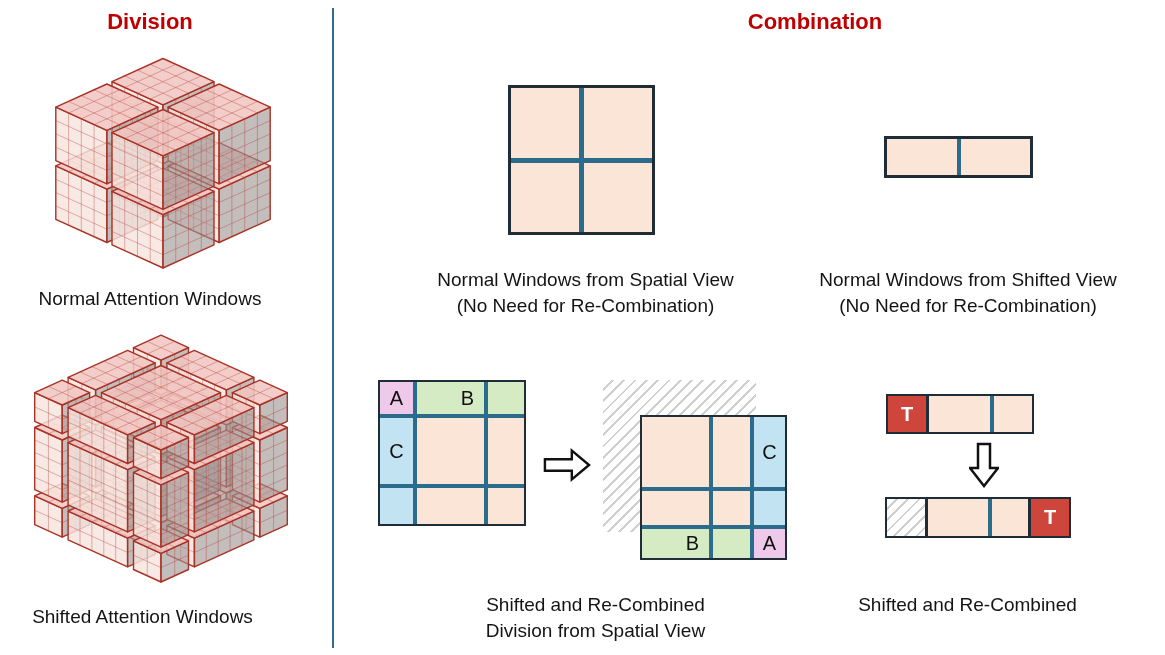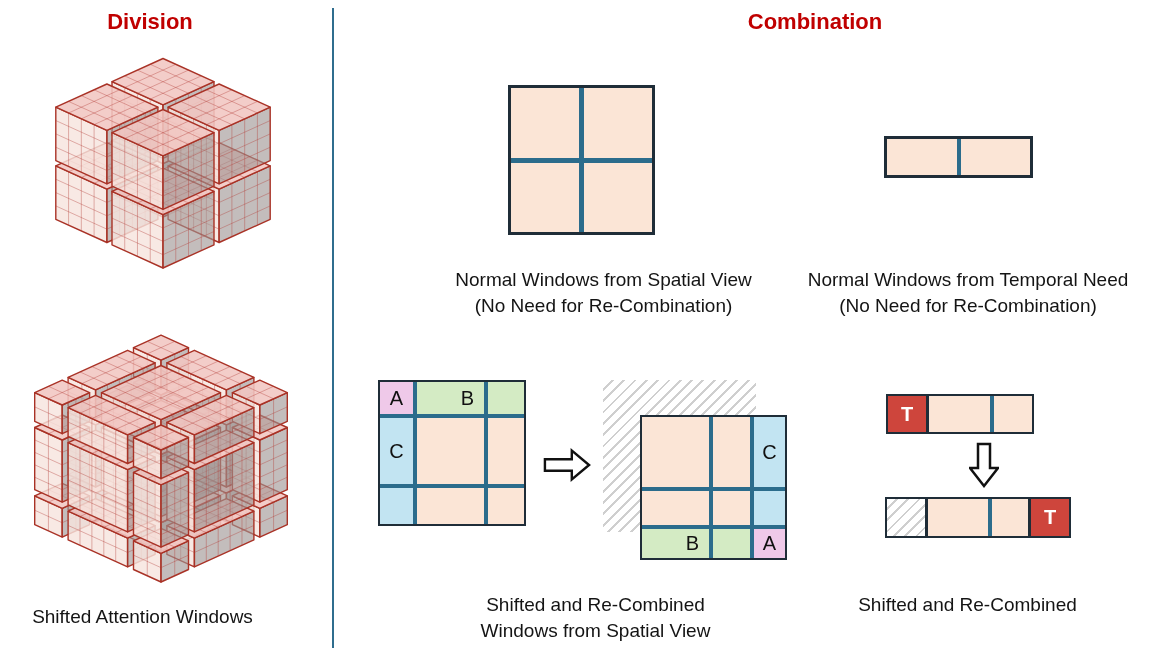--- a/index.html
+++ b/index.html
@@ -201,20 +201,21 @@
       <line x1="127" y1="125.284" x2="178.04" y2="102.08399999999999" stroke="rgba(178,60,54,0.55)" stroke-width="0.7"></line>
       <polygon points="127.0,111.9 178.0,88.7 127.0,65.5 76.0,88.7" fill="rgba(241,198,194,0.88)" stroke="#A93226" stroke-width="1.4" stroke-linejoin="round"></polygon>
       <line x1="139.76" y1="106.144" x2="88.72" y2="82.944" stroke="rgba(178,60,54,0.55)" stroke-width="0.7"></line>
       <line x1="152.52" y1="100.344" x2="101.48000000000002" y2="77.14399999999999" stroke="rgba(178,60,54,0.55)" stroke-width="0.7"></line>
       <line x1="165.28" y1="94.544" x2="114.24000000000001" y2="71.344" stroke="rgba(178,60,54,0.55)" stroke-width="0.7"></line>
       <line x1="114.24" y1="106.144" x2="165.28" y2="82.944" stroke="rgba(178,60,54,0.55)" stroke-width="0.7"></line>
       <line x1="101.48" y1="100.344" x2="152.51999999999998" y2="77.144" stroke="rgba(178,60,54,0.55)" stroke-width="0.7"></line>
       <line x1="88.72" y1="94.544" x2="139.76" y2="71.344" stroke="rgba(178,60,54,0.55)" stroke-width="0.7"></line>
     </svg>
 
+  <div class="abs caption" style="left:0;top:286px;width:300px;">Normal Attention Windows</div>
 
   <svg class="abs" style="left:18px;top:328px;" width="290" height="264" viewBox="0 0 290 264" id="cube-shifted">
       <polygon points="143.0,164.1 115.5,151.7 115.5,123.0 143.0,135.4" fill="rgba(247,228,222,0.82)" stroke="#A93226" stroke-width="1.4" stroke-linejoin="round"></polygon>
       <line x1="129.272" y1="157.904" x2="129.272" y2="129.2" stroke="rgba(178,60,54,0.55)" stroke-width="0.7"></line>
       <line x1="143" y1="149.792" x2="115.544" y2="137.312" stroke="rgba(178,60,54,0.55)" stroke-width="0.7"></line>
       <polygon points="143.0,164.1 170.5,151.7 170.5,123.0 143.0,135.4" fill="rgba(158,148,147,0.62)" stroke="#A93226" stroke-width="1.4" stroke-linejoin="round"></polygon>
       <line x1="156.728" y1="157.904" x2="156.728" y2="129.2" stroke="rgba(178,60,54,0.55)" stroke-width="0.7"></line>
       <line x1="143" y1="149.792" x2="170.456" y2="137.312" stroke="rgba(178,60,54,0.55)" stroke-width="0.7"></line>
       <polygon points="143.0,135.4 170.5,123.0 143.0,110.5 115.5,123.0" fill="rgba(241,198,194,0.88)" stroke="#A93226" stroke-width="1.4" stroke-linejoin="round"></polygon>
       <line x1="156.728" y1="129.2" x2="129.27200000000002" y2="116.71999999999998" stroke="rgba(178,60,54,0.55)" stroke-width="0.7"></line>
@@ -623,33 +624,33 @@
 
   <div class="abs title" style="left:350px;top:9px;width:930px;">Combination</div>
 
   <div class="abs wgrid" style="left:508px;top:85px;width:141px;height:144px;grid-template-columns:1fr 1fr;grid-template-rows:1fr 1fr;gap:5px;">
     <div class="cell c-peach"></div>
     <div class="cell c-peach"></div>
     <div class="cell c-peach"></div>
     <div class="cell c-peach"></div>
   </div>
 
-  <div class="abs caption" style="left:416px;top:267px;width:375px;">
+  <div class="abs caption" style="left:398px;top:267px;width:375px;">
     <div>Normal Windows from Spatial View</div>
     <div>(No Need for Re-Combination)</div>
   </div>
 
   <div class="abs bar" style="left:884px;top:136px;width:143px;height:36px;">
     <div class="cell c-peach" style="flex:1;"></div>
     <div class="tealdiv"></div>
     <div class="cell c-peach" style="flex:1;"></div>
   </div>
 
   <div class="abs caption" style="left:778px;top:267px;width:380px;">
-    <div>Normal Windows from Temporal Need</div>
+    <div>Normal Windows from Shifted View</div>
     <div>(No Need for Re-Combination)</div>
   </div>
 
   <div class="abs wgrid" style="left:378px;top:380px;width:144px;height:142px;grid-template-columns:33px 1fr 36px;grid-template-rows:32px 1fr 36px;gap:4px;border-width:2.5px;">
     <div class="cell c-pink">A</div>
     <div class="cell c-green label-right">B</div>
     <div class="cell c-green"></div>
     <div class="cell c-blue">C</div>
     <div class="cell c-peach"></div>
     <div class="cell c-peach"></div>
@@ -671,21 +672,21 @@
     <div class="cell c-peach"></div>
     <div class="cell c-peach"></div>
     <div class="cell c-blue"></div>
     <div class="cell c-green label-right">B</div>
     <div class="cell c-green"></div>
     <div class="cell c-pink">A</div>
   </div>
 
   <div class="abs caption" style="left:408px;top:592px;width:375px;">
     <div>Shifted and Re-Combined</div>
-    <div>Windows from Spatial View</div>
+    <div>Division from Spatial View</div>
   </div>
 
   <div class="abs bar" style="left:886px;top:394px;width:144px;height:36px;border-width:2.5px;">
     <div class="cell c-red b-dark-r" style="flex:0 0 38px;">T</div>
     <div class="cell c-peach" style="flex:1;"></div>
     <div class="tealdiv"></div>
     <div class="cell c-peach" style="flex:0 0 38px;"></div>
   </div>
 
   <svg class="abs arrow-svg" style="left:969px;top:442px;" width="30" height="46" viewBox="0 0 30 46">

